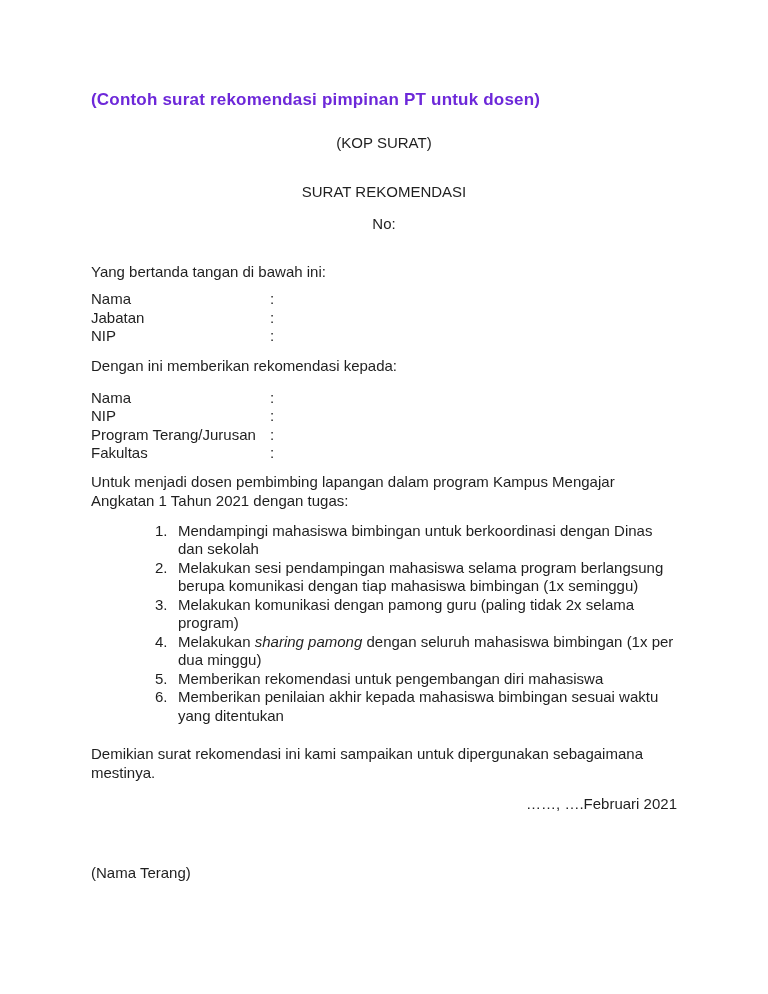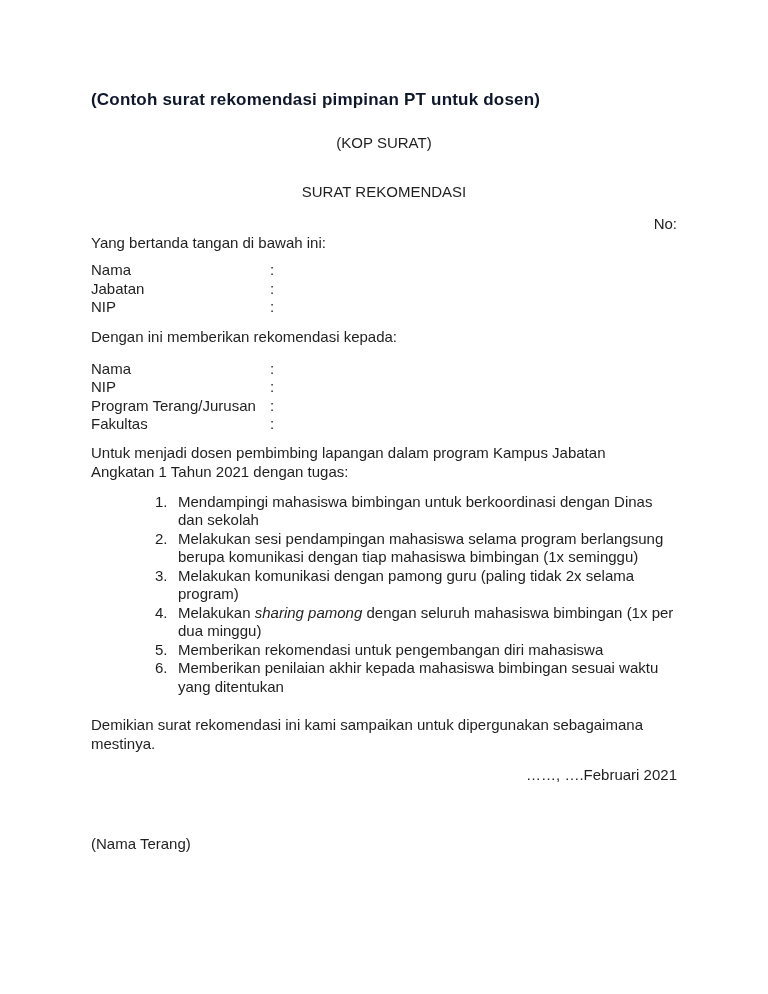--- a/index.html
+++ b/index.html
@@ -23,22 +23,22 @@
   .note-title {
     margin-top: 90px;
     font-size: 17px;
     line-height: 20px;
     font-weight: bold;
     letter-spacing: 0.2px;
   }
   .centered { text-align: center; }
   .kop            { margin-top: 23px; }
   .doc-title      { margin-top: 30px; }
-  .doc-no         { margin-top: 13px; text-align: right; }
-  .opening        { margin-top: 0; }
+  .doc-no         { margin-top: 13px; }
+  .opening        { margin-top: 29px; }
   .fields-1       { margin-top: 9px; }
   .recommend-intro{ margin-top: 10px; }
   .fields-2       { margin-top: 14px; }
   .purpose        { margin-top: 9px; }
   .tasks          { margin-top: 12px; line-height: 18.5px; }
   .closing        { margin-top: 19px; }
   .date-line      { margin-top: 12px; text-align: right; }
   .signature-line { margin-top: 50px; text-align: left; padding-right: 40px; }
 
   .field-row {
@@ -57,21 +57,21 @@
   }
   .task-text { flex: 1 1 auto; }
   .task-line { display: block; }
   .task-line em { font-style: italic; }
 </style>
 </head>
 <body>
 
 <div class="page" style="color: rgb(31, 31, 31); background: rgb(255, 255, 255);">
 
-  <div class="note-title" style="color: #0f172a;">(Contoh surat rekomendasi pimpinan PT untuk dosen)</div>
+  <div class="note-title" style="color: #6d28d9;">(Contoh surat rekomendasi pimpinan PT untuk dosen)</div>
 
   <div class="centered kop">(KOP SURAT)</div>
 
   <div class="centered doc-title">SURAT REKOMENDASI</div>
 
   <div class="centered doc-no">No:</div>
 
   <div class="opening">Yang bertanda tangan di bawah ini:</div>
 
   <div class="fields-1">
@@ -111,21 +111,21 @@
         <span class="field-value"></span>
     </div>
     <div class="field-row">
       <span class="field-label">Fakultas</span>
         <span class="field-colon">:</span>
         <span class="field-value"></span>
     </div>
   </div>
 
   <div class="purpose">
-    <div>Untuk menjadi dosen pembimbing lapangan dalam program Kampus Jabatan</div>
+    <div>Untuk menjadi dosen pembimbing lapangan dalam program Kampus Mengajar</div>
     <div>Angkatan 1 Tahun 2021 dengan tugas:</div>
   </div>
 
   <div class="tasks">
     <div class="task-row">
       <span class="task-num">1.</span>
       <span class="task-text">
         <span class="task-line">Mendampingi mahasiswa bimbingan untuk berkoordinasi dengan Dinas</span>
         <span class="task-line">dan sekolah</span>
       </span>

